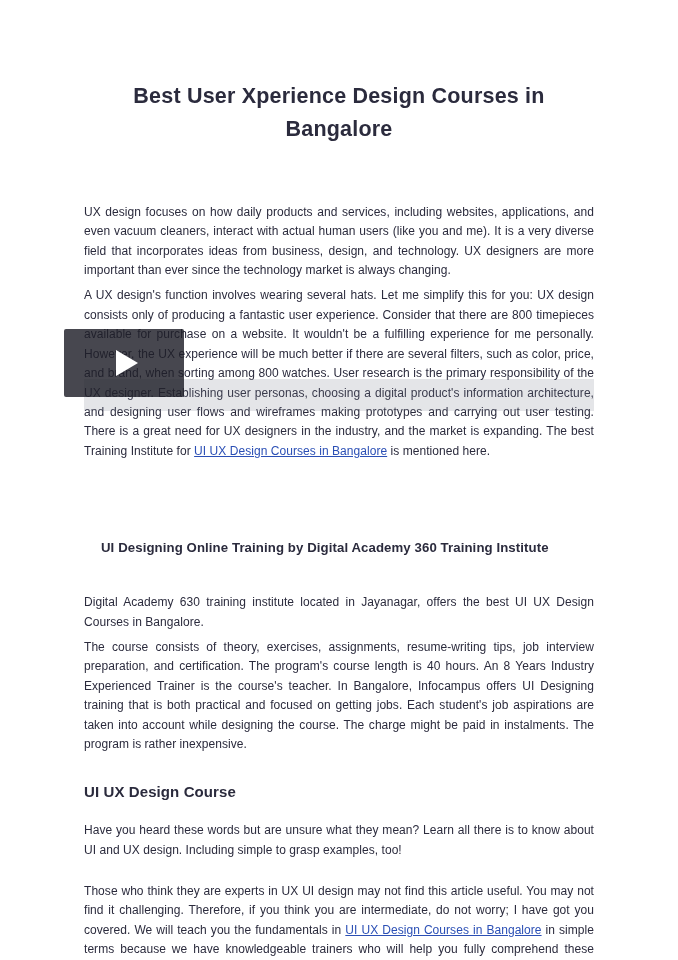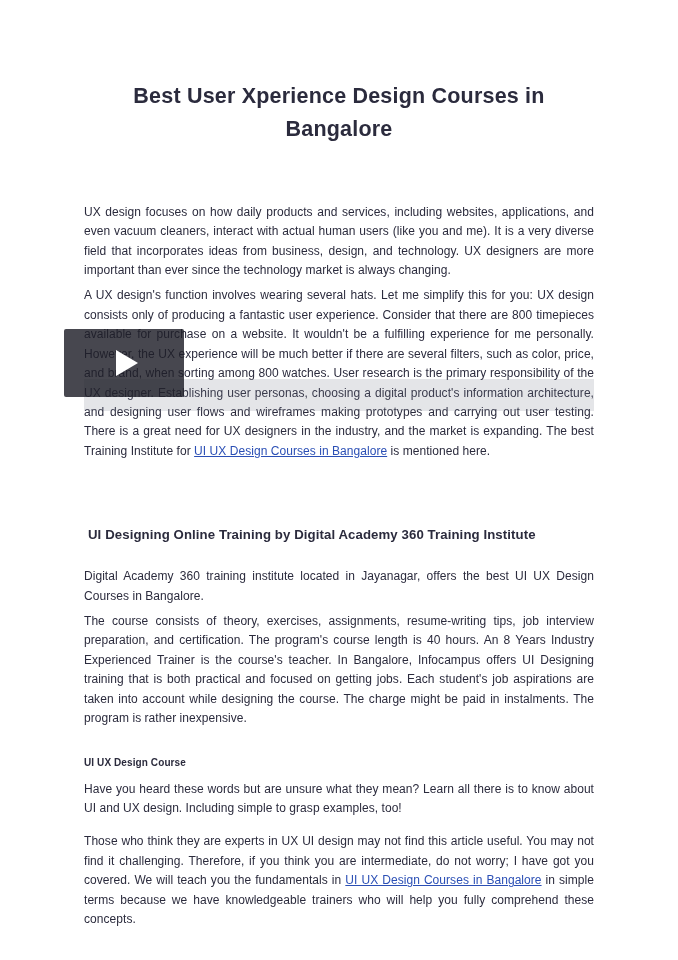--- a/index.html
+++ b/index.html
@@ -45,38 +45,38 @@
   .para + .para { margin-top: 6px; }
   .link {
     color: #2b4fb5;
     text-decoration: underline;
     cursor: pointer;
   }
   .heading-2 {
     font-size: 13.2px;
     font-weight: bold;
     color: #2b2b3d;
-    margin: 4px;
+    margin: 17px;
     letter-spacing: 0.1px;
     line-height: 1.5;
   }
   .heading-3 {
-    font-size: 10px;
+    font-size: 15px;
     font-weight: bold;
     color: #2b2b3d;
     margin: 0;
     letter-spacing: 0.1px;
     line-height: 1.5;
   }
   .gap-34 { height: 34px; }
   .gap-26 { height: 26px; }
   .gap-18 { height: 18px; }
   .gap-14 { height: 14px; }
   .gap-10 { height: 10px; }
-  .tight { margin-top: 0; }
+  .tight { margin-top: 8px; }
 
   
   .video-overlay {
     position: absolute;
     left: 64px;
     top: 329px;
     width: 120px;
     height: 68px;
     background: rgba(30,30,40,0.82);
     border-radius: 2px;
@@ -114,21 +114,21 @@
 
   <p class="para"><span>A  UX design's function  involves wearing several hats. Let me simplify  this for you:  UX design consists only of producing a fantastic  user experience.   Consider  that there are 800 timepieces available  for purchase on a website.  It wouldn't be a fulfilling  experience  for me personally.   However, the UX experience  will be much better if there are several filters,  such as color, price, and brand, when sorting  among  800 watches. User research is the primary  responsibility  of the UX designer.  Establishing  user personas, choosing  a digital  product's information  architecture,  and designing  user flows and wireframes  making  prototypes and carrying  out user testing. There is a great need for UX designers  in the industry, and the market  is expanding. The best Training   Institute  for </span><a class="link">UI UX Design Courses  in Bangalore</a><span> is mentioned  here.</span></p>
 
   <div class="gap-34"></div>
   <div class="gap-26"></div>
 
   <h2 class="heading-2">UI Designing Online Training  by Digital Academy   360 Training Institute</h2>
 
   <div class="gap-18"></div>
 
-  <p class="para">Digital  Academy 360 training  institute  located in Jayanagar, offers the best UI UX Design  Courses in Bangalore.</p>
+  <p class="para">Digital  Academy 630 training  institute  located in Jayanagar, offers the best UI UX Design  Courses in Bangalore.</p>
   <p class="para tight">The course consists of theory, exercises, assignments,   resume-writing tips, job  interview preparation,  and certification. The  program's course length  is 40 hours. An 8 Years  Industry Experienced  Trainer is the course's teacher.  In  Bangalore,  Infocampus  offers UI Designing  training that is both practical and focused on getting jobs.  Each student's job aspirations  are taken into account  while designing  the course. The  charge might  be paid  in instalments.  The program  is rather inexpensive.</p>
 
   <div class="gap-26"></div>
 
   <h3 class="heading-3">UI UX Design Course</h3>
 
   <div class="gap-10"></div>
 
   <p class="para tight">Have you heard these words  but are unsure what they mean?  Learn all there is to know about UI and UX  design.  Including  simple  to grasp examples,  too!</p>
 

